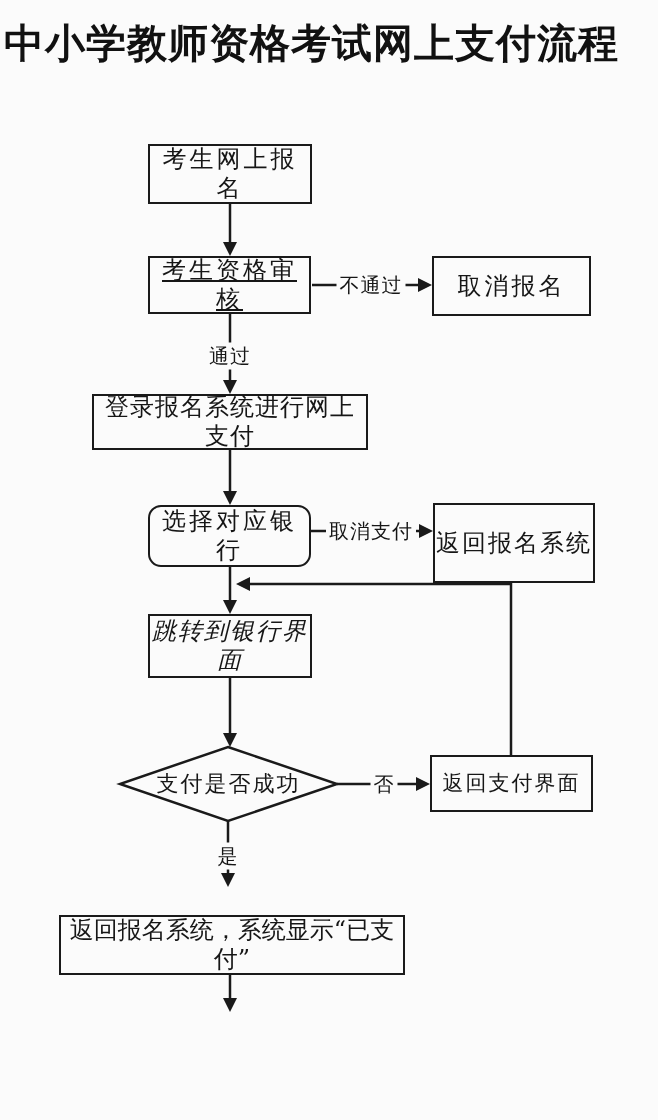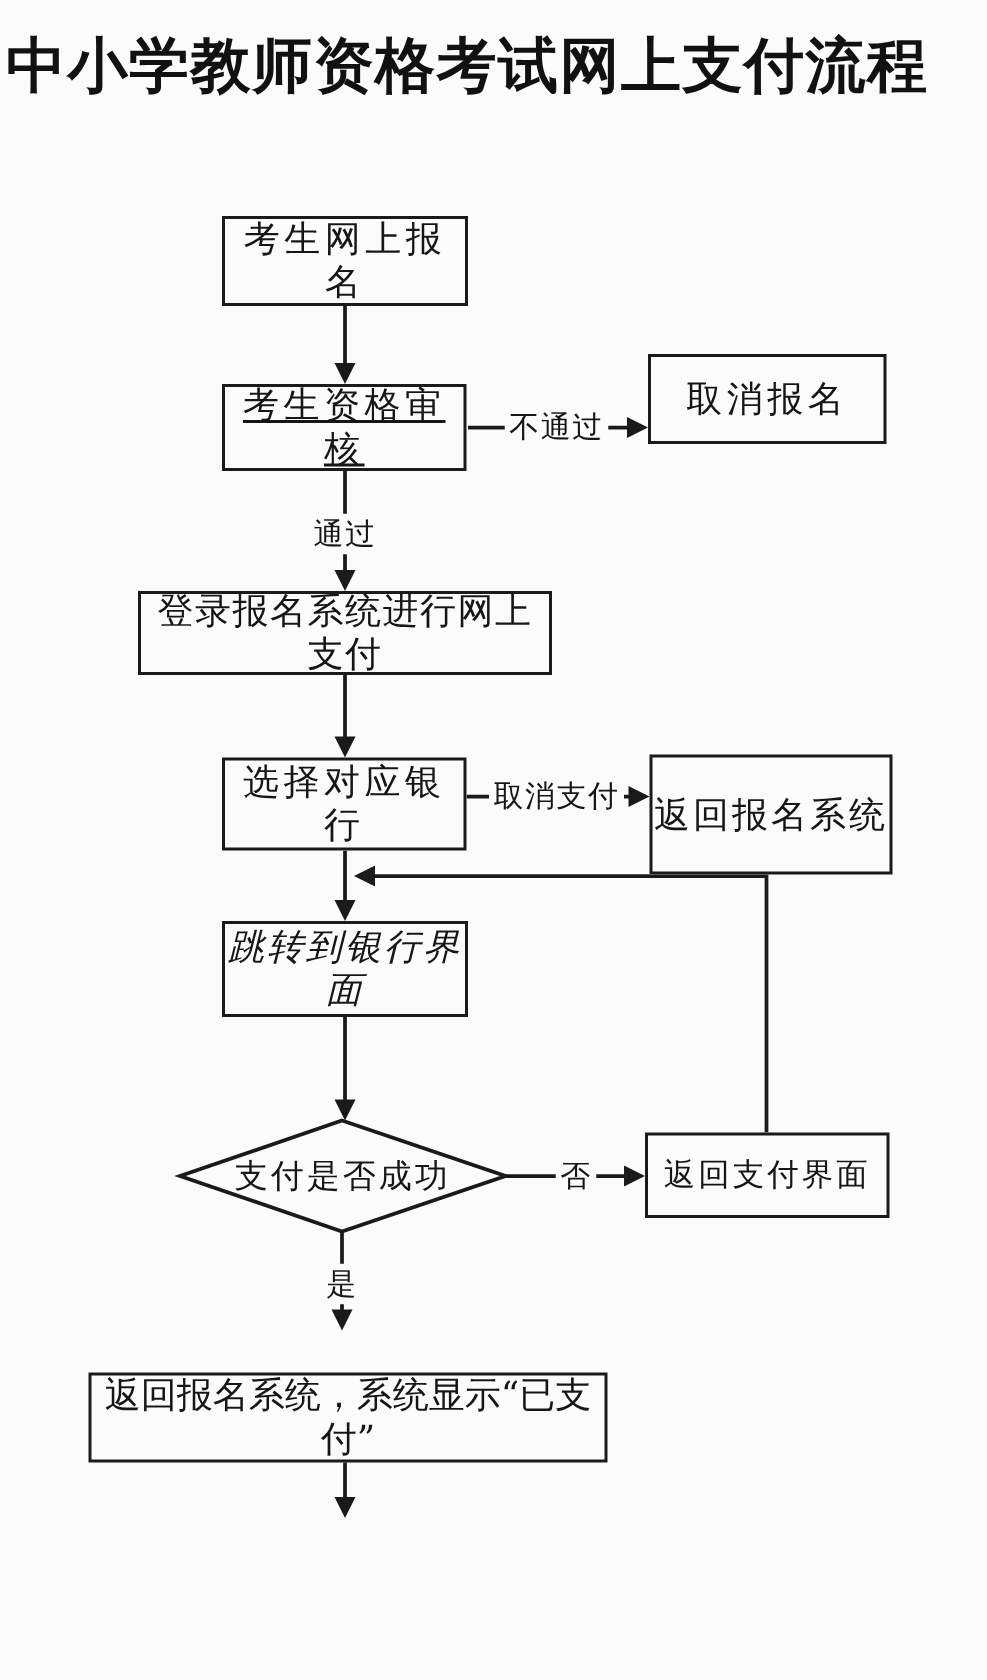--- a/index.html
+++ b/index.html
@@ -42,23 +42,23 @@
     display: flex;
     align-items: center;
     justify-content: center;
     text-align: center;
     font-size: 24px;
     letter-spacing: 3px;
     line-height: 1.2;
   }
   #n-register { left: 148px; top: 144px; width: 164px; height: 60px; }
   #n-review   { left: 148px; top: 256px; width: 163px; height: 58px; text-decoration: underline; }
-  #n-cancel   { left: 432px; top: 236px; width: 159px; height: 60px; }
+  #n-cancel   { left: 432px; top: 256px; width: 159px; height: 60px; }
   #n-login    { left: 92px;  top: 394px; width: 276px; height: 56px; letter-spacing: 1px; }
-  #n-select   { left: 148px; top: 505px; width: 163px; height: 62px; }
+  #n-select   { left: 148px; top: 505px; width: 163px; height: 62px; border-radius: 13px; }
   #n-return   { left: 433px; top: 503px; width: 162px; height: 80px; letter-spacing: 2px; }
   #n-jump     { left: 148px; top: 614px; width: 164px; height: 64px; letter-spacing: 2px; font-style: italic; }
   #n-fail     { left: 430px; top: 755px; width: 163px; height: 57px; font-size: 21px; letter-spacing: 2px; flex-direction: column; line-height: 25px; }
   #n-paid     { left: 59px;  top: 887px; width: 346px; height: 60px; letter-spacing: 0; margin-top: 28px; }
   #n-done     { left: 148px; top: 1012px; width: 162px; height: 58px; }
   .diamond-label {
     position: absolute;
     left: 120px; top: 747px; width: 217px; height: 74px;
     display: flex; align-items: center; justify-content: center;
     font-size: 22px; letter-spacing: 2px;

